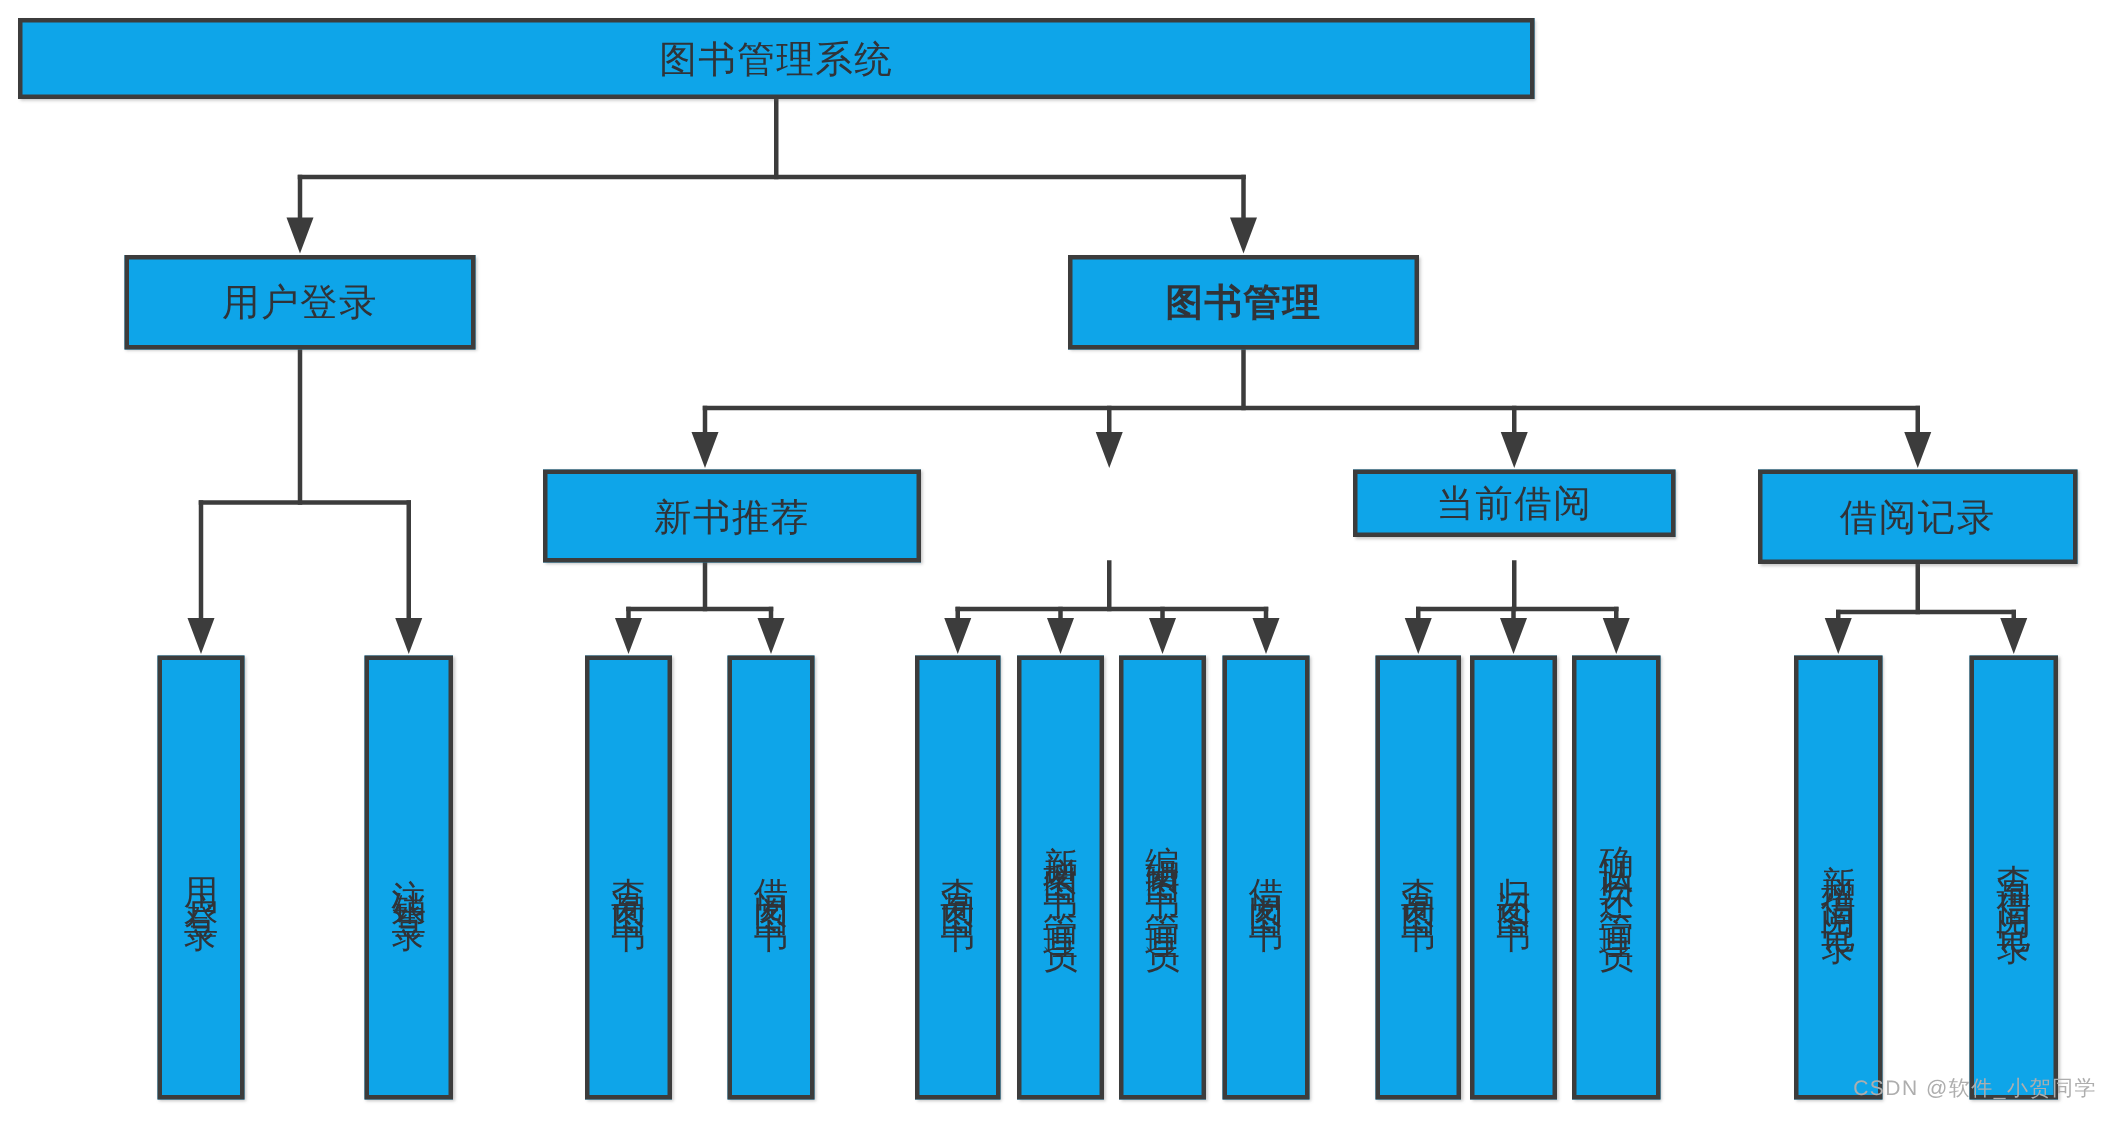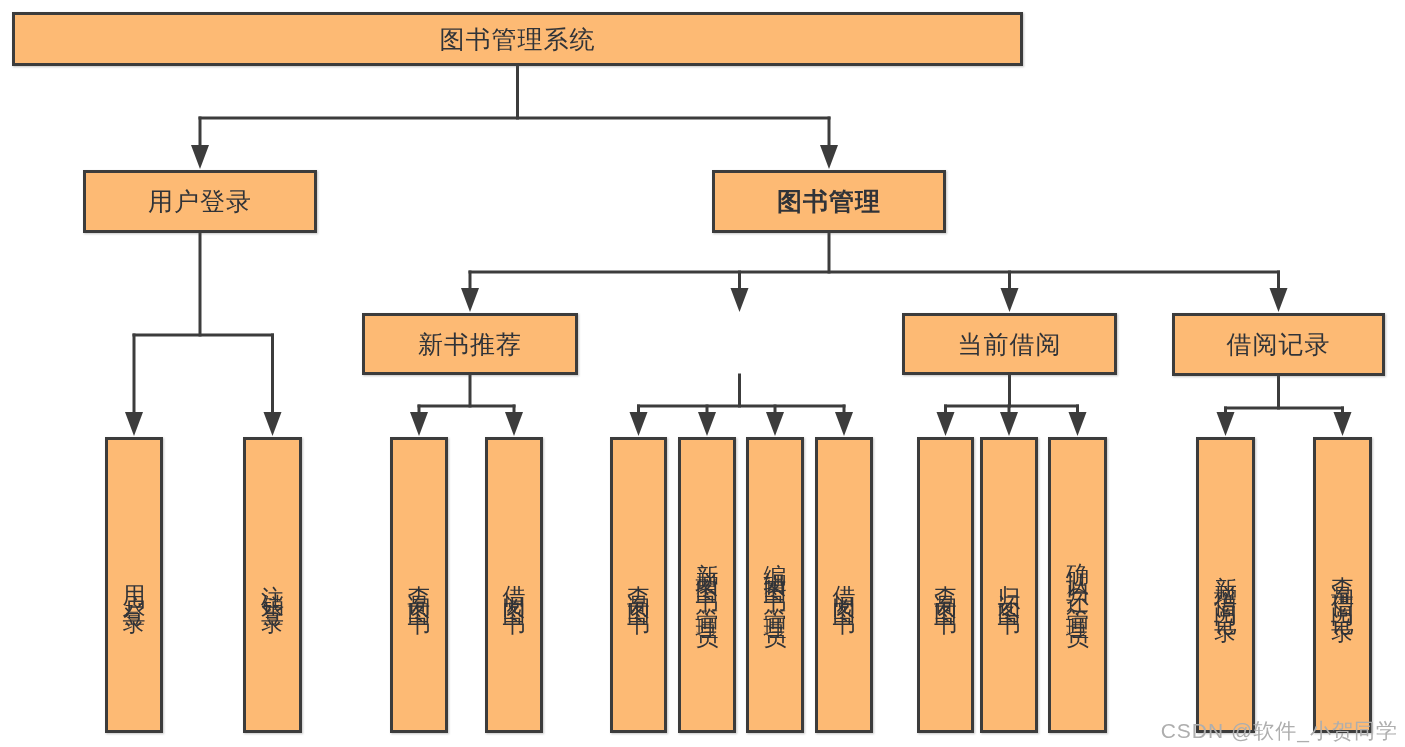--- a/index.html
+++ b/index.html
@@ -20,21 +20,21 @@
     position: absolute;
     left: 0;
     top: 0;
     width: 1405px;
     height: 747px;
     z-index: 1;
   }
   .node {
     position: absolute;
     box-sizing: border-box;
-    background: #fdba74;
+    background: #0ea5e9;
     border: 3px solid #3c3c3c;
     color: #303338;
     display: flex;
     align-items: center;
     justify-content: center;
     z-index: 2;
     box-shadow: 1px 1px 2px rgba(90,90,90,0.35);
   }
   .node.h .node-label {
     font-size: 25px;
@@ -46,21 +46,21 @@
     text-orientation: mixed;
     font-size: 23px;
     letter-spacing: 9px;
     line-height: 1;
   }
   #watermark {
     position: absolute;
     right: 7px;
     top: 717px;
     z-index: 3;
-    font-size: 21px;
+    font-size: 14px;
     color: #aeaeae;
     letter-spacing: 1px;
     white-space: nowrap;
   }
 </style>
 </head>
 <body>
 
 <div id="diagram-canvas">
   <svg id="connector-layer" xmlns="http://www.w3.org/2000/svg" viewBox="0 0 1405 747">
@@ -135,24 +135,24 @@
   <div id="watermark">CSDN @软件_小贺同学</div>
 <div class="node h" style="left: 12px; top: 12px; width: 1011px; height: 54px;">
       <span class="node-label">图书管理系统</span>
     </div>
     <div class="node h" style="left: 83px; top: 170px; width: 234px; height: 63px;">
       <span class="node-label">用户登录</span>
     </div>
     <div class="node h" style="left: 712px; top: 170px; width: 234px; height: 63px; font-weight: bold;">
       <span class="node-label">图书管理</span>
     </div>
-    <div class="node h" style="left: 362px; top: 313px; width: 216px; height: 62px;">
+    <div class="node h" style="left: 362px; top: 313px; width: 252px; height: 62px;">
       <span class="node-label">新书推荐</span>
     </div>
-    <div class="node h" style="left: 902px; top: 313px; width: 215px; height: 62px;">
+    <div class="node h" style="left: 902px; top: 313px; width: 215px; height: 45px;">
       <span class="node-label">当前借阅</span>
     </div>
     <div class="node h" style="left: 1172px; top: 313px; width: 213px; height: 63px;">
       <span class="node-label">借阅记录</span>
     </div>
     <div class="node v" style="left: 105px; top: 437px; width: 58px; height: 296px;">
       <span class="node-label">用户登录</span>
     </div>
     <div class="node v" style="left: 243px; top: 437px; width: 59px; height: 296px;">
       <span class="node-label">注销登录</span>

